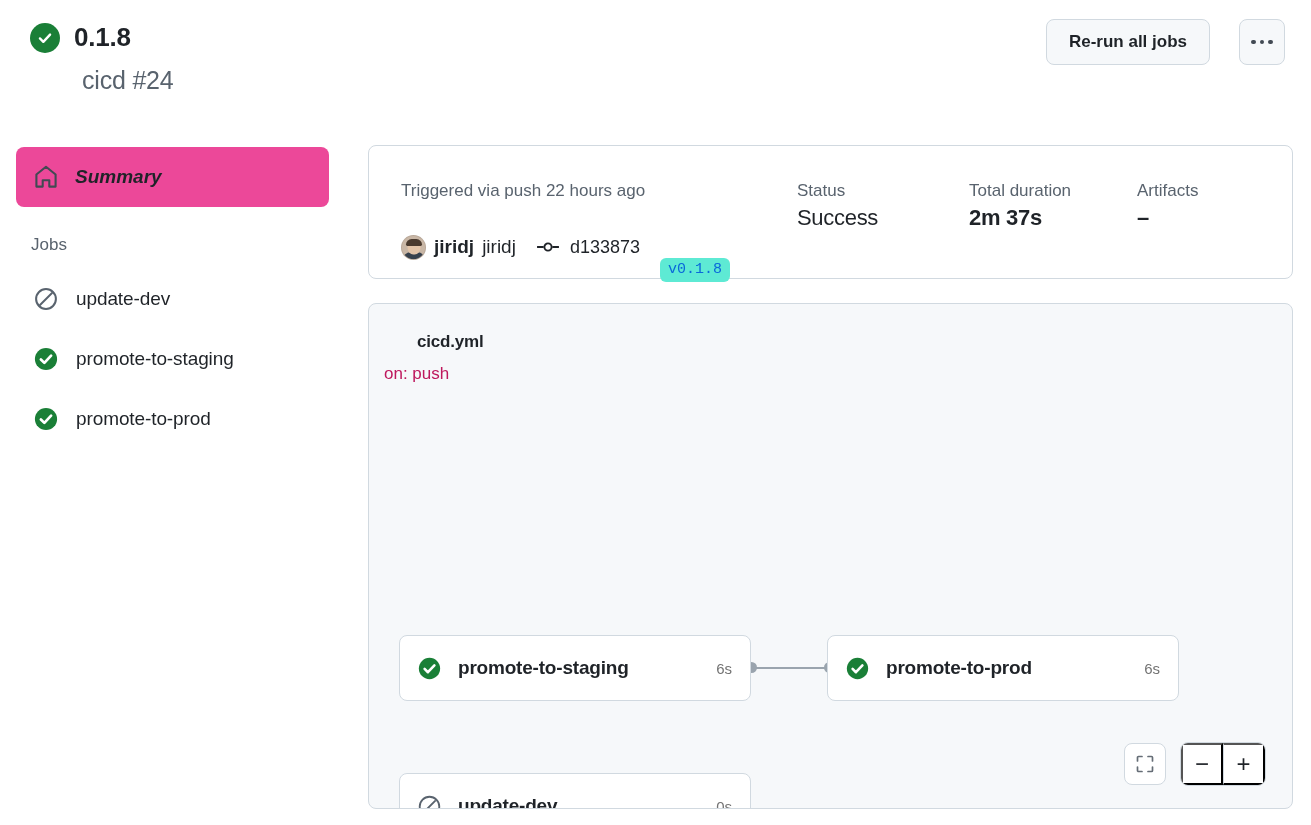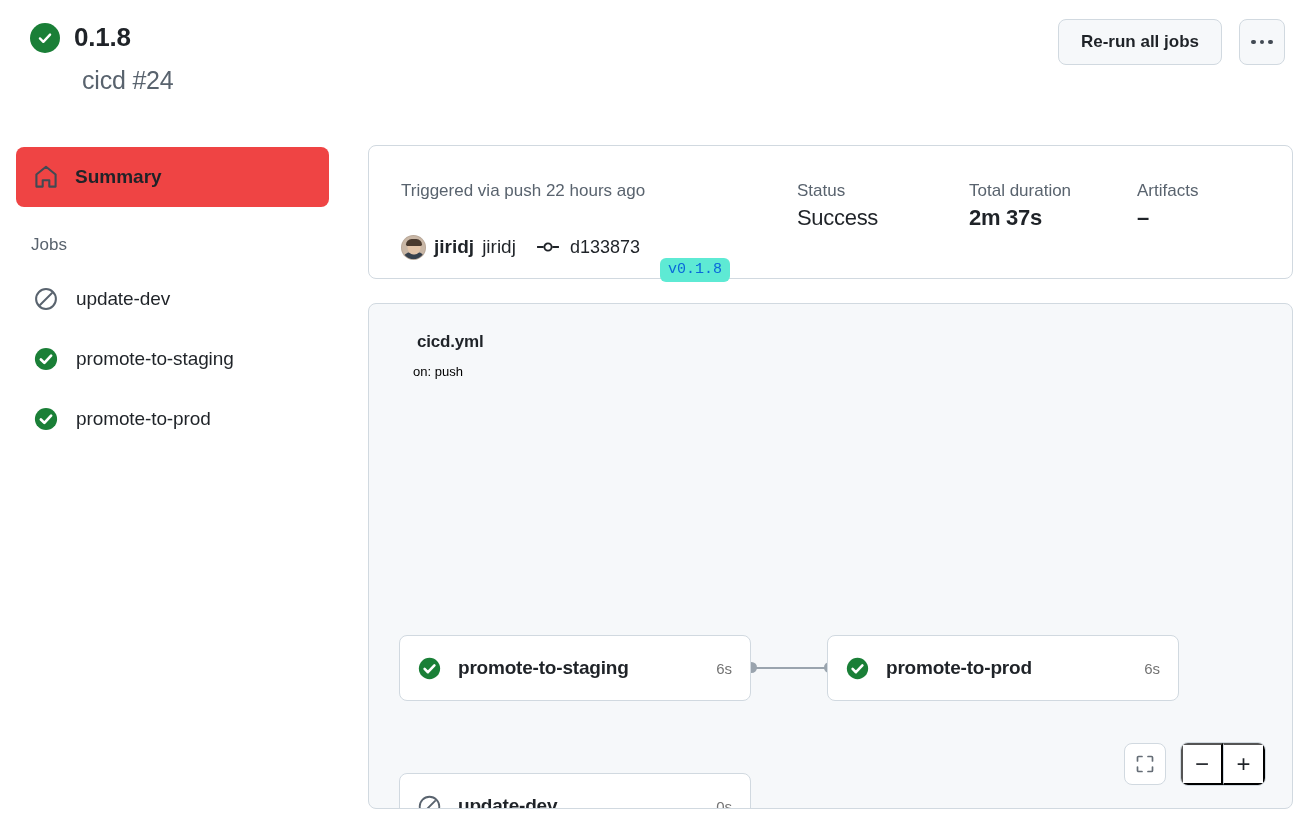--- a/index.html
+++ b/index.html
@@ -18,41 +18,41 @@
   .run-title-row { position: absolute; left: 30px; top: 22px; display: flex; align-items: center; gap: 14px; }
   .check-circle {
     width: 30px; height: 30px; border-radius: 50%;
     background: #1a7f37; display: flex; align-items: center; justify-content: center;
     flex: 0 0 auto;
   }
   .check-circle svg { display: block; }
   .run-name { font-size: 26px; font-weight: bold; letter-spacing: -0.2px; color: #1f2328; }
   .run-sub { position: absolute; left: 82px; top: 66px; font-size: 25px; color: #59636e; letter-spacing: -0.2px; }
 
-  .header-actions { position: absolute; right: 26px; top: 19px; display: flex; align-items: center; gap: 17px; }
+  .header-actions { position: absolute; right: 26px; top: 19px; display: flex; align-items: center; gap: 29px; }
   .btn {
     height: 46px; padding: 0 22px; border: 1px solid #d1d9e0; border-radius: 8px;
     background: #f6f8fa; color: #1f2328; font-size: 17px; font-weight: bold;
     display: flex; align-items: center; justify-content: center; cursor: pointer;
     font-family: "Liberation Sans", sans-serif;
   }
   .btn-kebab {
     width: 46px; height: 46px; padding: 0; border: 1px solid #d1d9e0; border-radius: 8px;
     background: #f6f8fa; display: flex; align-items: center; justify-content: center; gap: 4px; cursor: pointer;
   }
   .kebab-dot { width: 4.5px; height: 4.5px; border-radius: 50%; background: #424a53; }
 
   
   .sidebar { position: absolute; left: 0; top: 147px; width: 345px; }
   .nav-item {
     display: flex; align-items: center; gap: 17px;
     margin: 0 16px; height: 60px; padding: 0 18px;
     border-radius: 8px; cursor: pointer;
   }
-  .nav-item.selected { background: #ef4444; }
+  .nav-item.selected { background: #ec4899; font-style: italic; }
   .nav-label { font-size: 19px; font-weight: bold; color: #1f2328; }
   .jobs-header { margin: 28px 0 0 31px; font-size: 17px; color: #59636e; }
   .job-list { margin-top: 14px; }
   .job-item {
     display: flex; align-items: center; gap: 18px;
     height: 60px; padding: 0 34px; cursor: pointer;
   }
   .job-label { font-size: 19px; color: #1f2328; letter-spacing: -0.1px; }
   .status-icon { width: 24px; height: 24px; flex: 0 0 auto; display: block; }
 
@@ -90,21 +90,21 @@
   }
   .status-val { font-size: 22px; font-weight: normal; }
   .dash-val { font-size: 22px; font-weight: bold; color: #1f2328; }
 
   
   .graph-card {
     margin-top: 24px; background: #f6f8fa; border: 1px solid #d1d9e0; border-radius: 8px;
     height: 506px; position: relative; overflow: hidden;
   }
   .wf-name { position: absolute; left: 48px; top: 28px; font-size: 17px; font-weight: bold; color: #1f2328; letter-spacing: -0.2px; }
-  .wf-on { position: absolute; left: 44px; top: 60px; font-size: 13px; color: #000000; }
+  .wf-on { position: absolute; left: 15px; top: 60px; font-size: 17px; color: #be185d; }
 
   .graph { position: absolute; left: 0; top: 0; width: 100%; height: 100%; }
   .node {
     position: absolute; background: #ffffff; border: 1px solid #d1d9e0; border-radius: 8px;
     height: 66px; display: flex; align-items: center; padding: 0 18px; cursor: pointer;
   }
   .node-icon { width: 23px; height: 23px; flex: 0 0 auto; margin-right: 17px; }
   .node-label { font-size: 19px; font-weight: bold; color: #1f2328; letter-spacing: -0.2px; flex: 1 1 auto; }
   .node-dur { font-size: 15px; color: #737373; margin-left: 14px; }
   .conn-dot { position: absolute; width: 11px; height: 11px; border-radius: 50%; background: #9aa4ae; }

